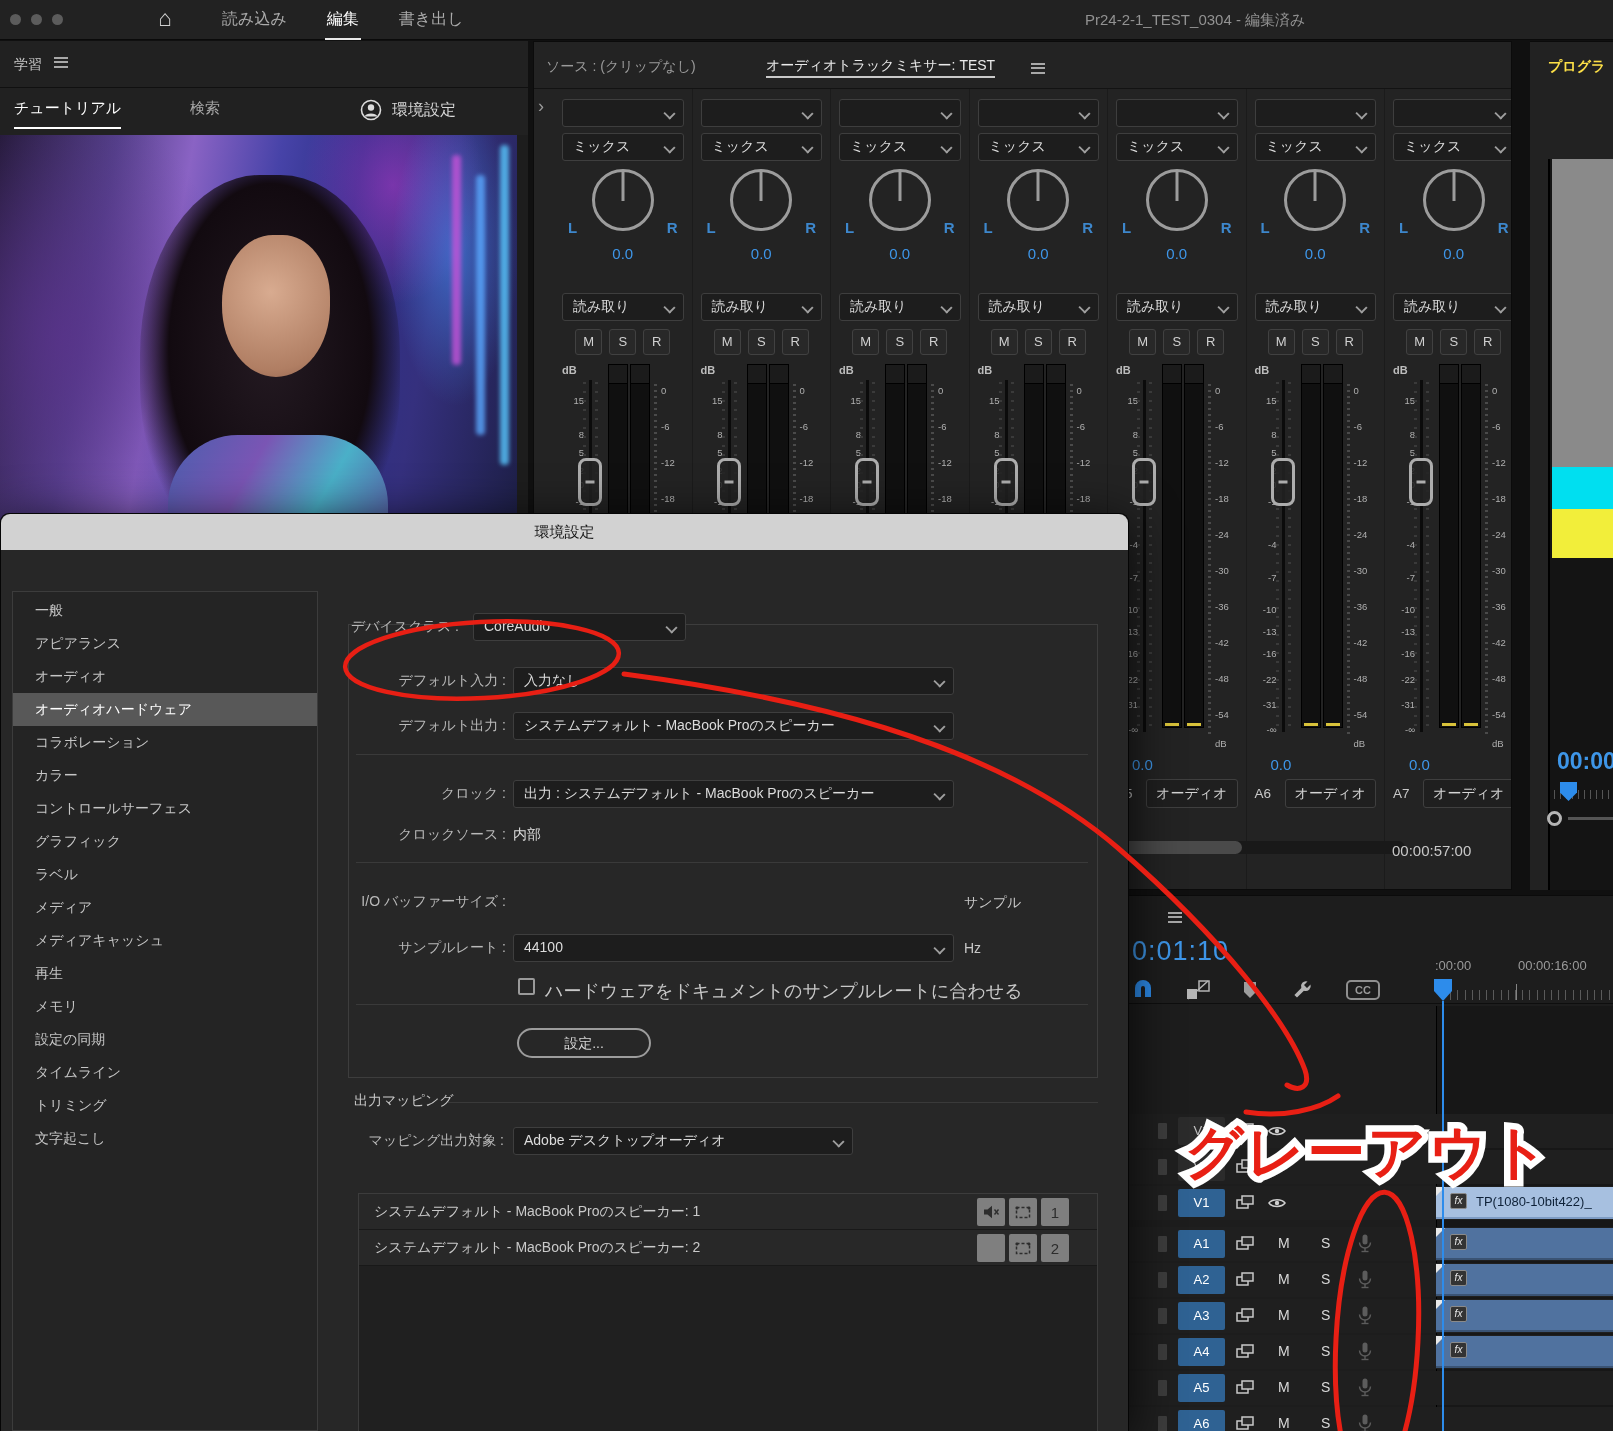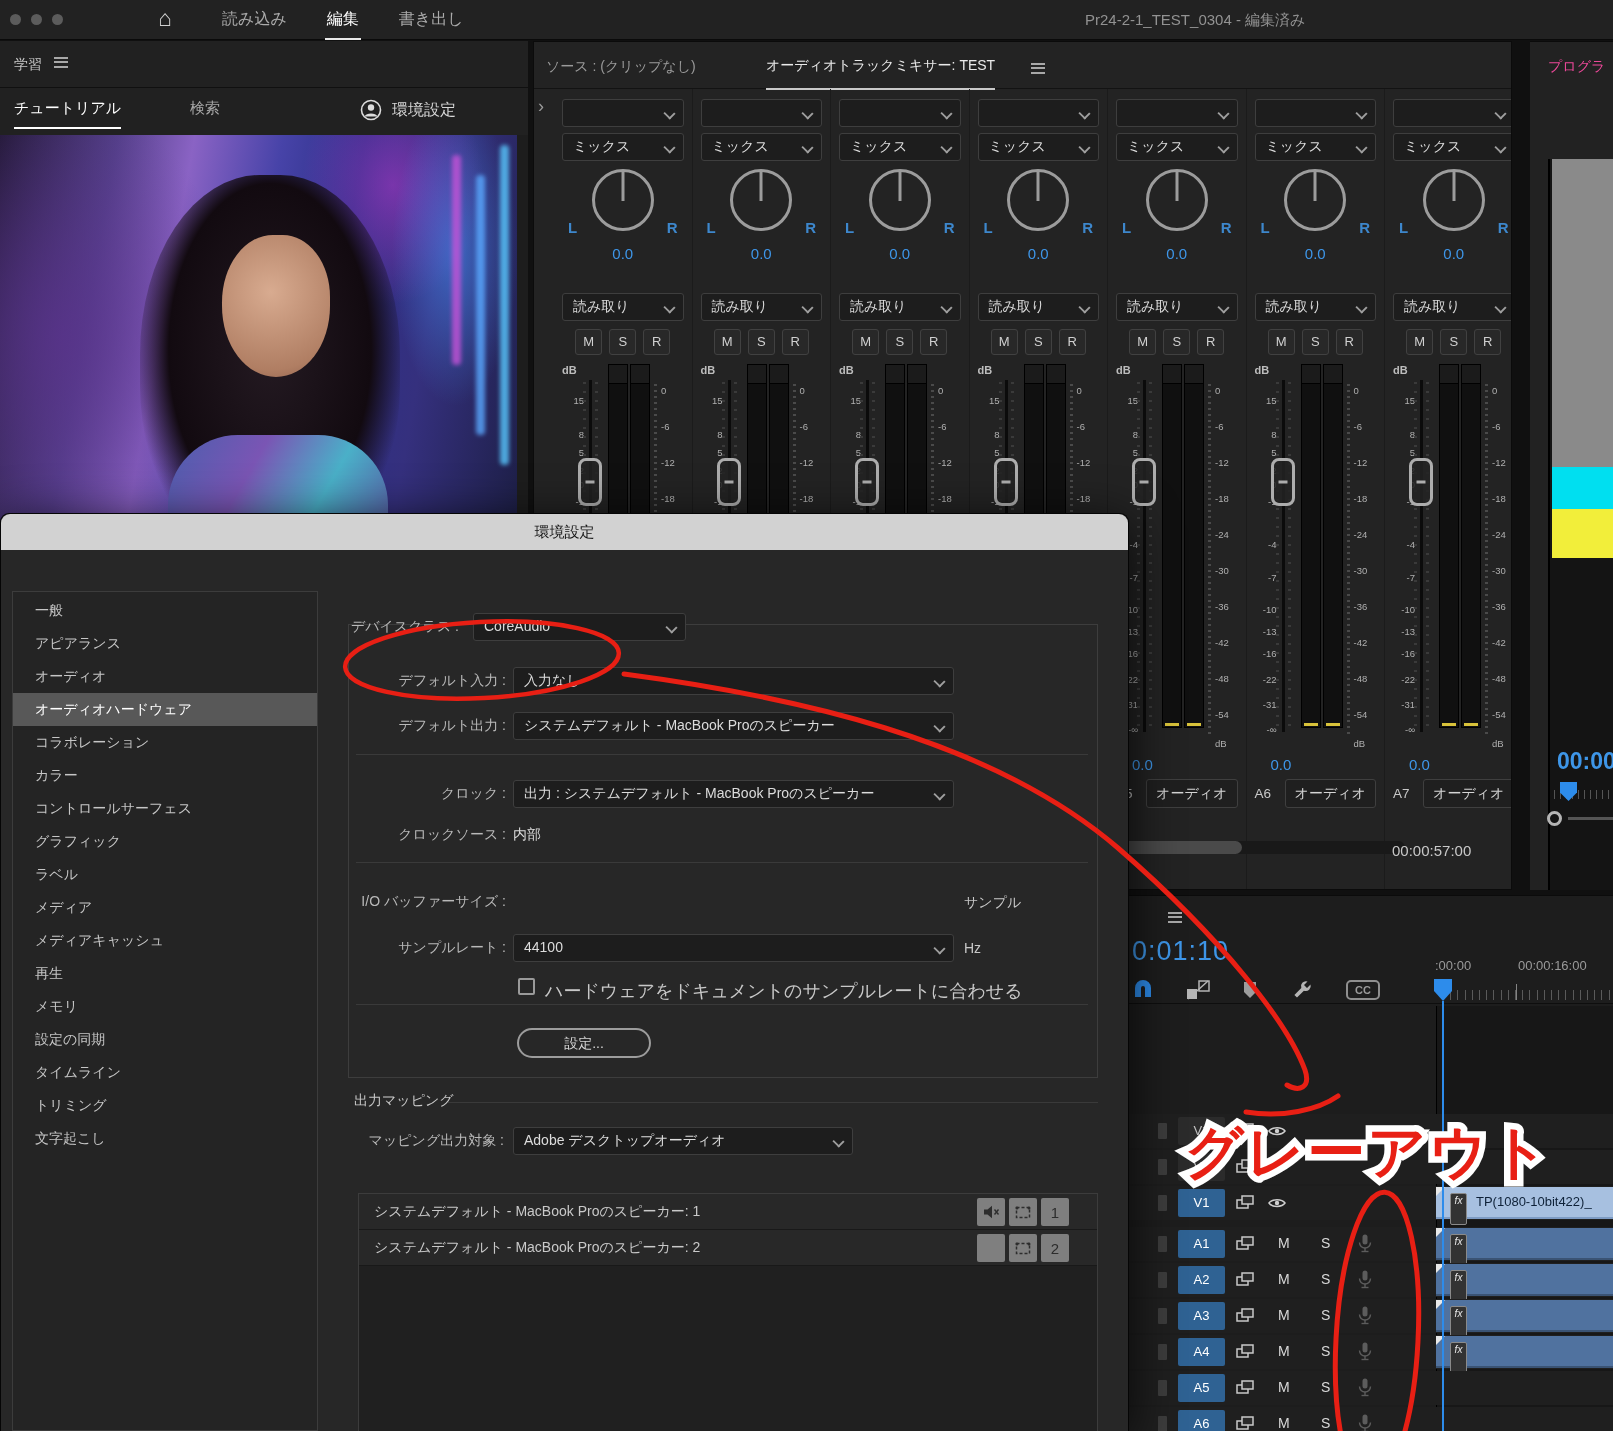--- a/index.html
+++ b/index.html
@@ -41,21 +41,21 @@
   .face { position:absolute; left:222px; top:100px; width:108px; height:142px; border-radius:52% 48% 55% 55%;
     background:radial-gradient(circle at 45% 40%, #d8ab90, #b07e63 75%, #8d5f4c); }
   .body { position:absolute; left:168px; top:300px; width:220px; height:125px; border-radius:70px 70px 0 0;
     background:linear-gradient(120deg,#4a5fae,#7a55b4 35%,#4ab0c8 65%,#5a4fa0); }
   .thumb-title { position:absolute; left:16px; top:381px; color:#ffffff; font-size:26px; font-weight:bold; letter-spacing:1px; text-shadow:0 1px 4px rgba(0,0,0,.6); }
 
   
   .mixer { position:absolute; left:533px; top:41px; width:979px; height:849px; background:#232323; overflow:hidden; border:1px solid #0b0b0b; }
   .mix-tabbar { position:absolute; left:0; top:0; width:100%; height:47px; background:#232323; border-bottom:1px solid #131313; }
   .src-tab { position:absolute; left:12px; top:16px; color:#9a9a9a; font-size:14px; }
-  .mix-tab { position:absolute; left:232px; top:15px; color:#eaeaea; font-size:14px; padding-bottom:13px; border-bottom:2px solid #c9c9c9; }
+  .mix-tab { position:absolute; left:232px; top:15px; color:#eaeaea; font-size:14px; padding-bottom:1px; border-bottom:2px solid #c9c9c9; }
   .mix-hamb { position:absolute; left:497px; top:18px; }
   .expand-chevron { position:absolute; left:4px; top:54px; color:#9a9a9a; font-size:18px; }
   .strips { position:absolute; left:20px; top:47px; height:802px; display:flex; }
   .strip { position:relative; width:138.5px; height:100%; border-right:1px solid #1b1b1b; padding:10px 8px 0 8px; }
   .dd { position:relative; background:#1d1d1d; border:1px solid #3e3e3e; border-radius:3px; color:#dcdcdc;
         font-size:14px; line-height:25px; height:28px; padding:0 24px 0 10px; white-space:nowrap; overflow:hidden; }
   .dd::after { content:""; position:absolute; right:9px; top:9px; width:7px; height:7px;
         border-right:2px solid #9f9f9f; border-bottom:2px solid #9f9f9f; transform:rotate(45deg) scaleY(.9); }
   .dd + .dd { margin-top:6px; }
   .knobzone { position:relative; height:108px; }
@@ -87,21 +87,21 @@
   .trackrow { display:flex; align-items:center; gap:6px; margin-top:6px; }
   .trackrow .tid { color:#c9c9c9; font-size:13.5px; width:24px; }
   .trackrow .tname { flex:1; height:29px; background:#1f1f1f; border:1px solid #3f3f3f; border-radius:3px;
         color:#d5d5d5; font-size:14px; text-align:center; line-height:27px; overflow:hidden; white-space:nowrap; }
   .mix-scroll { position:absolute; left:20px; top:799px; width:851px; height:13px; background:#191919; border-radius:7px; }
   .mix-scroll .th { position:absolute; left:0; top:0; height:13px; width:688px; background:#4a4a4a; border-radius:7px; }
   .mix-tc { position:absolute; left:858px; top:800px; color:#c8c8c8; font-size:15px; }
 
   
   .program { position:absolute; left:1530px; top:41px; width:83px; height:849px; background:#222222; overflow:hidden; border-top:1px solid #0b0b0b; }
-  .prog-tab { position:absolute; left:18px; top:16px; color:#ec4899; font-size:14px; white-space:nowrap; }
+  .prog-tab { position:absolute; left:18px; top:16px; color:#fde047; font-size:14px; white-space:nowrap;font-weight:bold; }
   .prog-frame { position:absolute; left:18px; top:117px; width:80px; height:783px; border-left:2px solid #000; background:#141414; }
   .pbar { position:absolute; left:2px; width:78px; }
   .prog-tc { position:absolute; left:27px; top:706px; color:#3e96e8; font-size:23px; font-weight:bold; white-space:nowrap; }
   .prog-ruler { position:absolute; left:24px; top:748px; width:59px; height:9px; background:repeating-linear-gradient(90deg,#555 0 1px, transparent 1px 6px); }
   .prog-ph { position:absolute; left:30px; top:740px; width:17px; height:19px; background:#2d8ceb;
         clip-path:polygon(0 0,100% 0,100% 55%,50% 100%,0 55%); }
   .prog-zoom { position:absolute; left:17px; top:769px; width:15px; height:15px; border:3px solid #b5b5b5; border-radius:50%; }
   .prog-zoomline { position:absolute; left:38px; top:775px; width:45px; height:3px; background:#555; }
 
   
@@ -126,21 +126,21 @@
         color:#c0c0c0; font-size:13px; text-align:center; line-height:28px; }
   .tlabel.blue { background:#2f6293; color:#ffffff; }
   .ticon { position:absolute; top:9px; }
   .i-layers { left:118px; } .i-eye { left:150px; top:11px; }
   .tm { position:absolute; left:160px; top:8px; color:#d9d9d9; font-size:14px; }
   .ts { position:absolute; left:203px; top:8px; color:#d9d9d9; font-size:14px; }
   .tmic { position:absolute; left:240px; top:7px; }
   .clip { position:absolute; left:318px; right:0; top:1px; bottom:1px; background:#50729f; border-bottom:2px solid #3a5374; }
   .clip.light { background:#a7c0e0; border-bottom:2px solid #7e9cc4; }
   .clip::before { content:""; position:absolute; left:0; top:0; border-top:9px solid #e8e8e8; border-right:9px solid transparent; }
-  .fxb { position:absolute; left:14px; top:6px; width:17px; height:32px; background:#333; border:1px solid #8a8a8a;
+  .fxb { position:absolute; left:14px; top:6px; width:17px; height:16px; background:#333; border:1px solid #8a8a8a;
         border-radius:2px; color:#e8e8e8; font-size:10px; font-style:italic; text-align:center; line-height:14px; }
   .cliplab { position:absolute; left:40px; top:7px; color:#0e2138; font-size:13px; white-space:nowrap; }
   .playhead-line { position:absolute; left:324px; top:105px; bottom:0; width:2px; background:#2d8ceb; z-index:5; }
   .playhead-head { position:absolute; left:316px; top:83px; width:18px; height:22px; background:#2d8ceb; z-index:6;
         clip-path:polygon(0 0,100% 0,100% 55%,50% 100%,0 55%); }
 
   
   .dialog { position:absolute; left:0; top:513px; width:1129px; height:918px; background:#272727; z-index:40;
         border-radius:9px 9px 0 0; box-shadow:0 10px 50px rgba(0,0,0,.8); border:1px solid #050505; border-bottom:none; }
   .dlg-titlebar { position:absolute; left:0; top:0; width:100%; height:36px; background:#d2d2d2; border-radius:9px 9px 0 0; }

